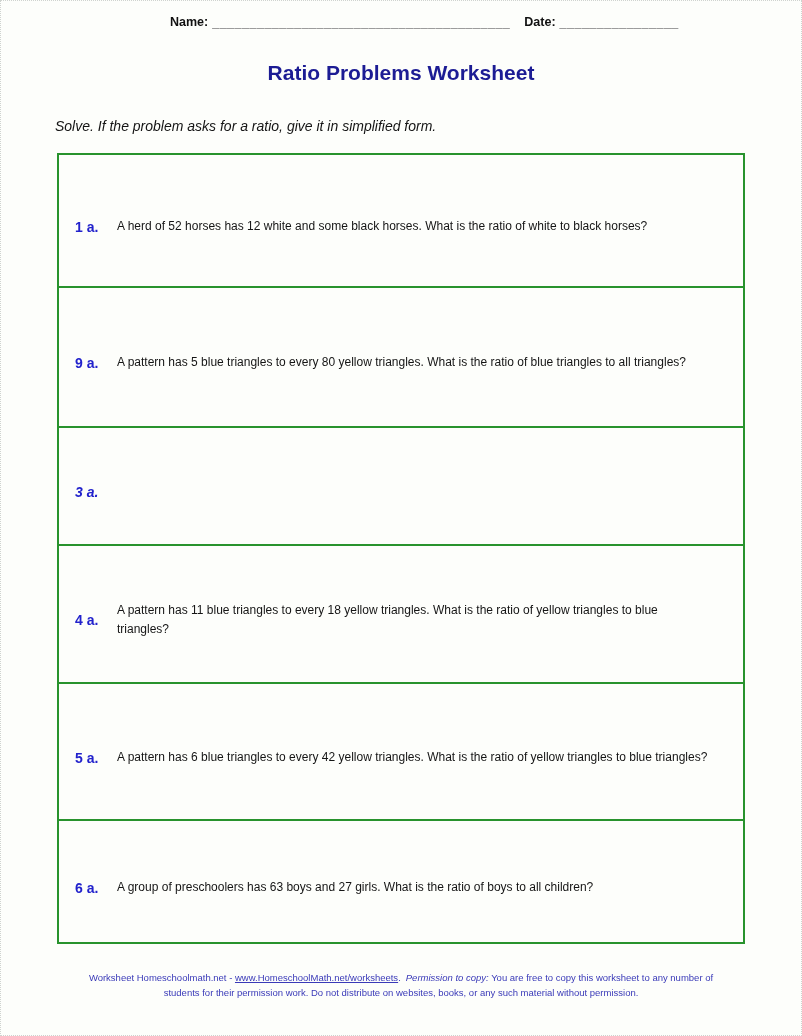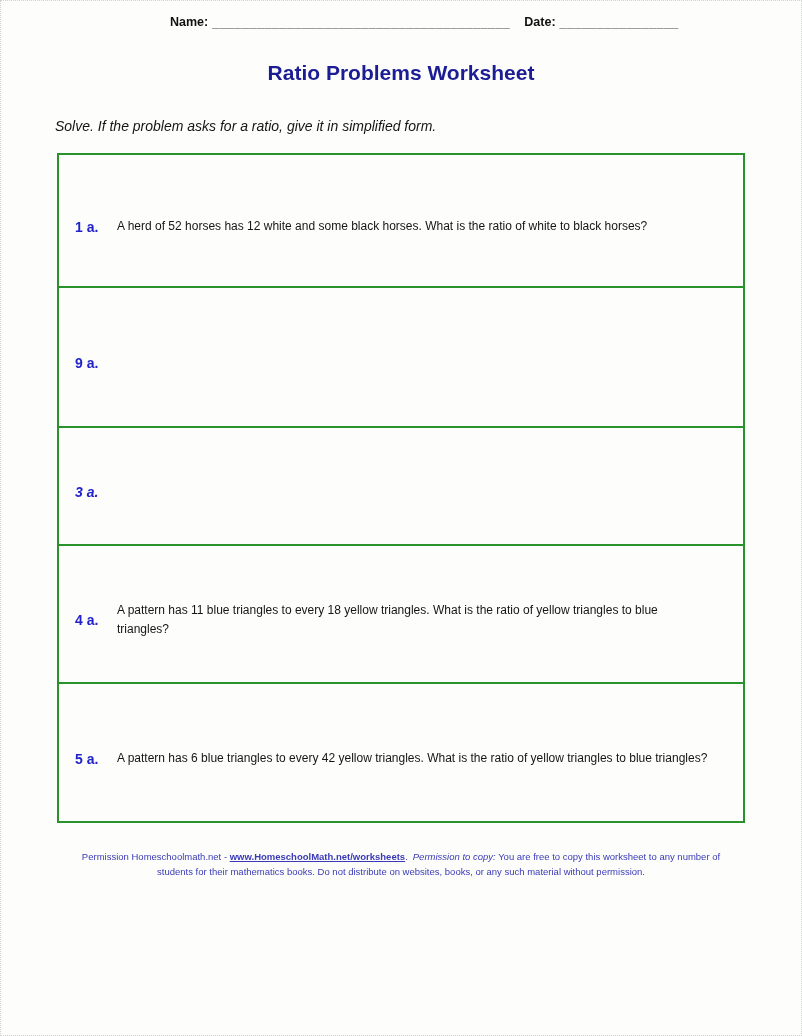--- a/index.html
+++ b/index.html
@@ -91,21 +91,21 @@
   .footer {
     margin: 27px auto 0;
     width: 655px;
     text-align: center;
     font-size: 9.5px;
     line-height: 14.5px;
     color: var(--footer-text, #3a3ab8);
   }
   .footer a.site-link {
     color: var(--footer-text, #3a3ab8);
-    font-weight: bold;
+    font-weight: normal;
     text-decoration: underline;
     cursor: pointer;
   }
   .perm-label {
     font-style: italic;
     margin-left: 5px;
   }
 </style>
 </head>
 <body>
@@ -120,29 +120,34 @@
 
 <div class="instruction">Solve. If the problem asks for a ratio, give it in simplified form.</div>
 
 <div class="problems-box">
   <div class="problem-row">
     <span class="pnum">1 a.</span>
     <span class="ptext">A herd of 52 horses has 12 white and some black horses. What is the ratio of white to black horses?</span>
   </div>
   <div class="problem-row">
     <span class="pnum">9 a.</span>
+    <span class="ptext">A pattern has 5 blue triangles to every 80 yellow triangles. What is the ratio of blue triangles to all triangles?</span>
   </div>
   <div class="problem-row">
     <span class="pnum">3 a.</span>
   </div>
   <div class="problem-row">
     <span class="pnum">4 a.</span>
     <span class="ptext">A pattern has 11 blue triangles to every 18 yellow triangles. What is the ratio of yellow triangles to blue triangles?</span>
   </div>
   <div class="problem-row">
     <span class="pnum">5 a.</span>
     <span class="ptext">A pattern has 6 blue triangles to every 42 yellow triangles. What is the ratio of yellow triangles to blue triangles?</span>
   </div>
+  <div class="problem-row">
+    <span class="pnum">6 a.</span>
+    <span class="ptext">A group of preschoolers has 63 boys and 27 girls. What is the ratio of boys to all children?</span>
+  </div>
 </div>
 
 <div class="footer">
-  <span>Permission Homeschoolmath.net - </span><a class="site-link">www.HomeschoolMath.net/worksheets</a><span>.</span><span class="perm-label">Permission to copy:</span><span> You are free to copy this worksheet to any number of students for their mathematics books. Do not distribute on websites, books, or any such material without permission.</span>
+  <span>Worksheet Homeschoolmath.net - </span><a class="site-link">www.HomeschoolMath.net/worksheets</a><span>.</span><span class="perm-label">Permission to copy:</span><span> You are free to copy this worksheet to any number of students for their permission work. Do not distribute on websites, books, or any such material without permission.</span>
 </div>
 
 </body></html>

